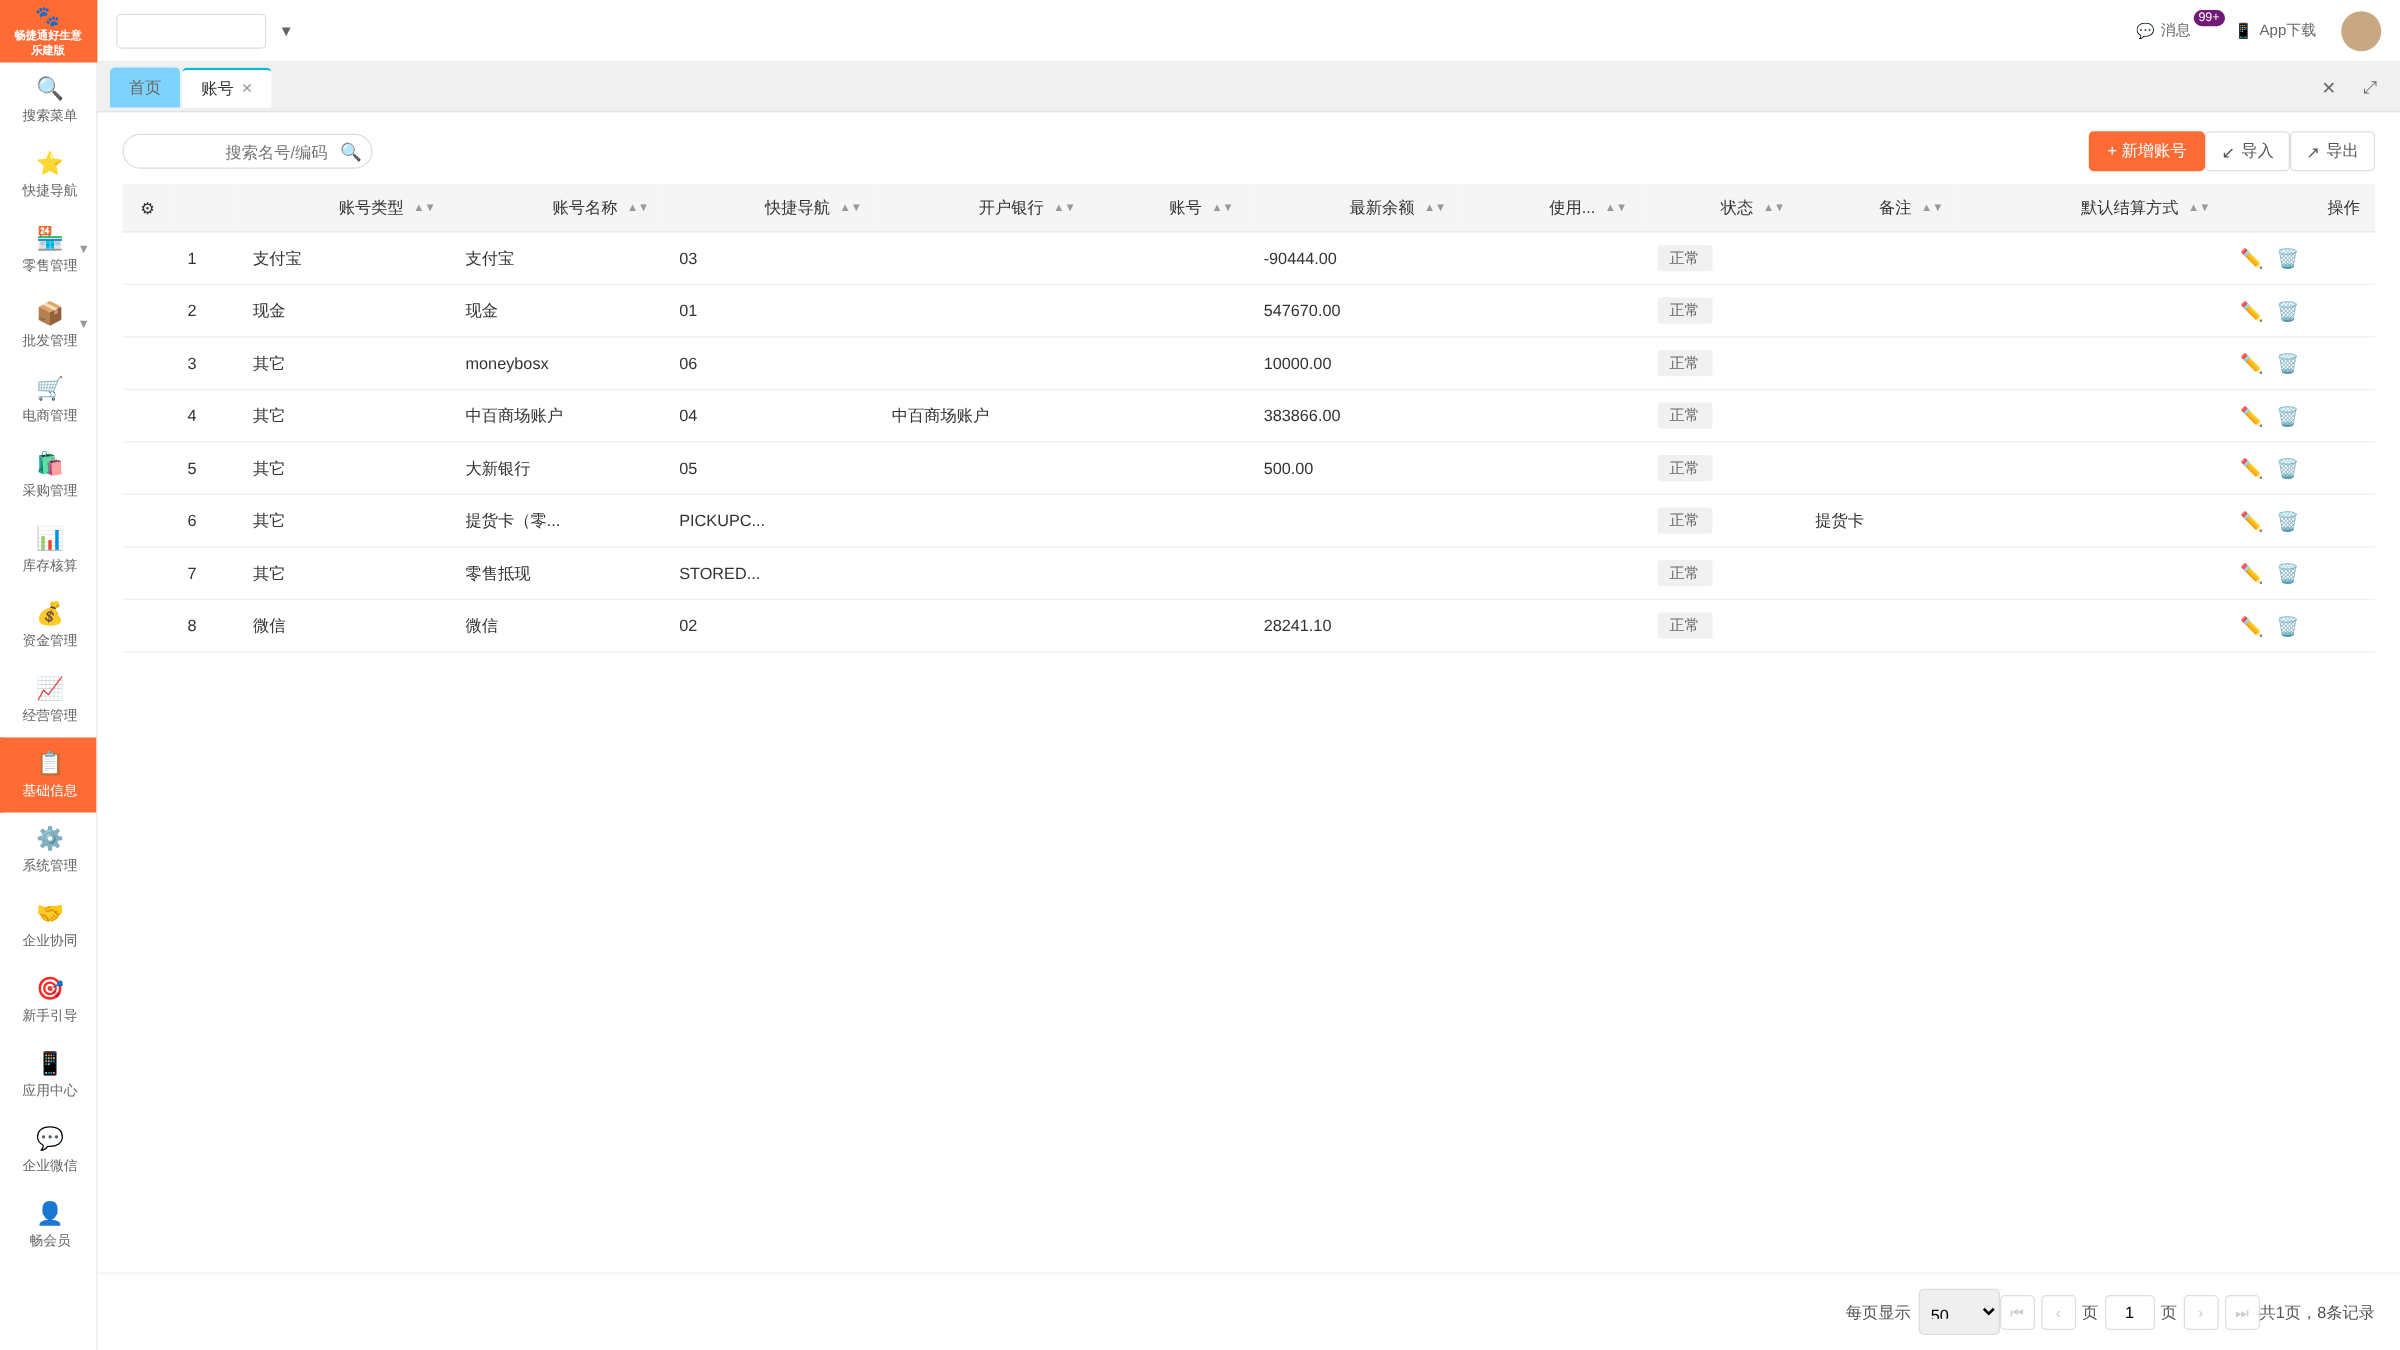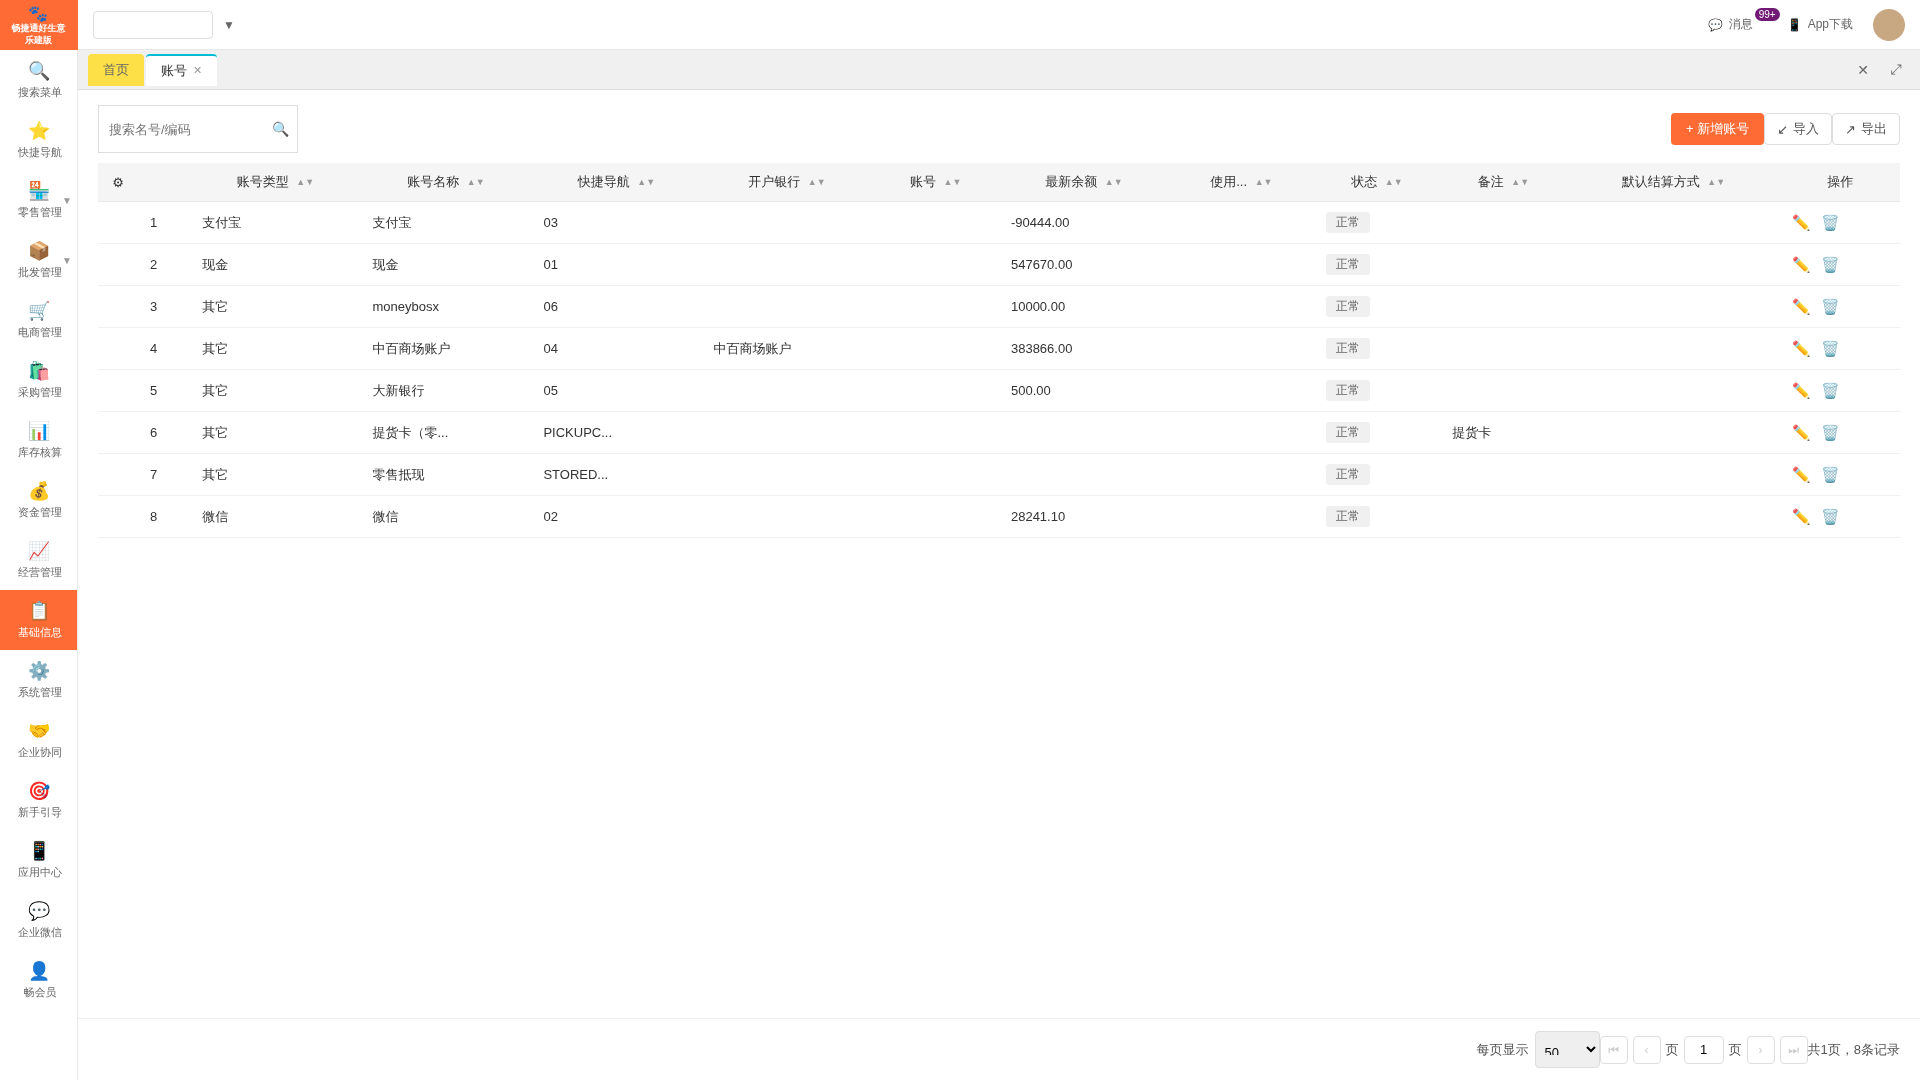--- a/index.html
+++ b/index.html
@@ -141,21 +141,21 @@
     .tab {
       height: 32px;
       padding: 0 15px;
       display: flex;
       align-items: center;
       gap: 6px;
       cursor: pointer;
       border-radius: 4px 4px 0 0;
       font-size: 13px;
       color: #666;
-      background: #fde047;
+      background: #7dd3fc;
     }
     .tab.active {
       background: #fff;
       color: #333;
       border-top: 2px solid #00bcd4;
     }
     .tab .close-icon { font-size: 11px; color: #999; }
     .tab-action-btn {
       width: 28px;
       height: 28px;
@@ -184,26 +184,27 @@
       align-items: center;
       justify-content: space-between;
     }
     .search-area {
       display: flex;
       align-items: center;
       gap: 10px;
     }
     .search-input {
       width: 200px;
-      height: 48px;
+      height: 28px;
       border: 1px solid #ddd;
-      border-radius: 0;
+      border-radius: 16px;
       padding: 0 35px 0 10px;
       font-size: 13px;
       color: #999;
+      text-align: right;
     }
     .search-input-wrap {
       position: relative;
       display: inline-block;
     }
     .search-btn {
       position: absolute;
       right: 8px;
       top: 50%;
       transform: translateY(-50%);
@@ -253,21 +254,21 @@
     table {
       width: 100%;
       border-collapse: collapse;
       font-size: 13px;
     }
     thead tr {
       background: #f5f5f5;
     }
     th {
       padding: 10px 12px;
-      text-align: center;
+      text-align: right;
       color: #333;
       font-weight: 500;
       border-bottom: 1px solid #e8e8e8;
       white-space: nowrap;
       cursor: pointer;
     }
     th .sort-icons {
       display: inline-flex;
       flex-direction: column;
       margin-left: 4px;

